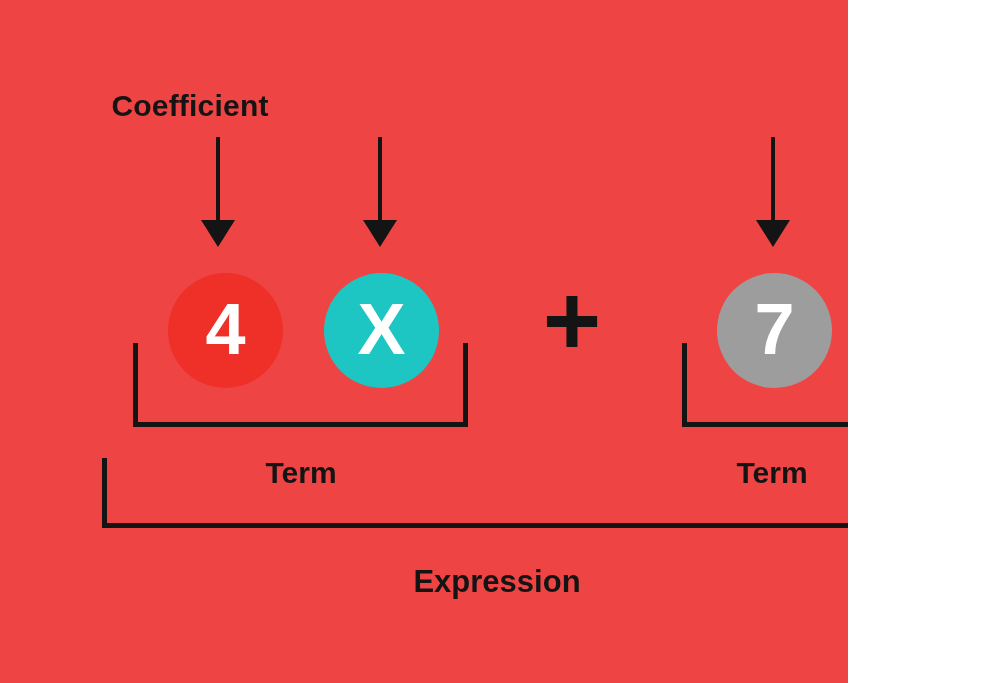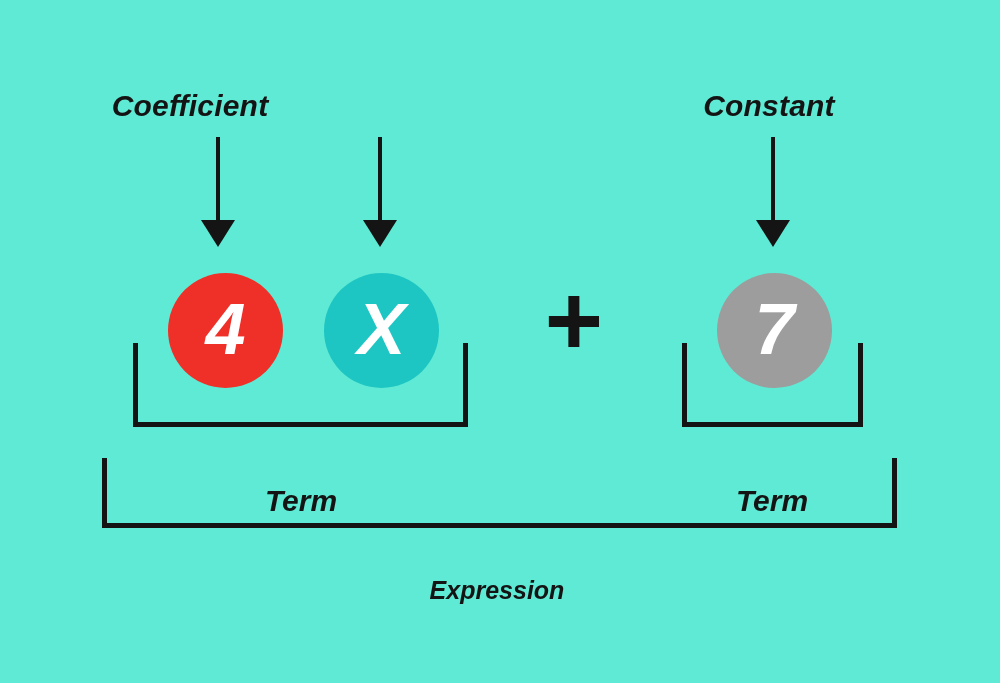--- a/index.html
+++ b/index.html
@@ -6,25 +6,24 @@
     margin: 0;
     padding: 0;
     background: #ffffff;
   }
   body {
     font-family: "Liberation Sans", sans-serif;
     color: #141414;
   }
   .canvas {
     position: relative;
-    width: 1000px;
+    width: 848px;
     height: 683px;
-    background: #5eead4;
+    background: #ef4444;
     overflow: hidden;
-    font-style: italic;
   }
   
   .top-label {
     position: absolute;
     width: 220px;
     text-align: center;
     font-size: 30px;
     font-weight: 700;
     letter-spacing: 0.2px;
     white-space: nowrap;
@@ -94,30 +93,28 @@
     width: 795px;
     height: 70px;
   }
   
   .group-label {
     position: absolute;
     text-align: center;
     font-size: 30px;
     font-weight: 700;
     white-space: nowrap;
-    margin-top: 28px;
   }
 </style>
 </head>
 <body>
 
 <div class="canvas">
 
   <div class="top-label" style="left:80px; top:89px;">Coefficient</div>
-  <div class="top-label" style="left:659px; top:89px;">Constant</div>
 
   <div>
     <div class="arrow-shaft" style="left: 216px; background: rgb(20, 20, 20);"></div>
     <div class="arrow-head" style="left: 201px; border-top-color: rgb(20, 20, 20);"></div>
   </div>
   <div>
     <div class="arrow-shaft" style="left: 378px; background: rgb(20, 20, 20);"></div>
     <div class="arrow-head" style="left: 363px; border-top-color: rgb(20, 20, 20);"></div>
   </div>
   <div>
@@ -136,15 +133,15 @@
     <span class="glyph">7</span>
   </div>
 
   <div class="bracket bracket-term" style="left: 133px; width: 335px; border-color: rgb(20, 20, 20);"></div>
   <div class="bracket bracket-term" style="left: 682px; width: 181px; border-color: rgb(20, 20, 20);"></div>
 
   <div class="group-label" style="left:221px; top:456px; width:160px;">Term</div>
   <div class="group-label" style="left:692px; top:456px; width:160px;">Term</div>
 
   <div class="bracket bracket-expression" style="border-color: rgb(20, 20, 20);"></div>
-  <div class="group-label" style="left:377px; top:548px; width:240px; font-size:25px;">Expression</div>
+  <div class="group-label" style="left:377px; top:564px; width:240px; font-size:31px;">Expression</div>
 
 </div>
 
 </body></html>

